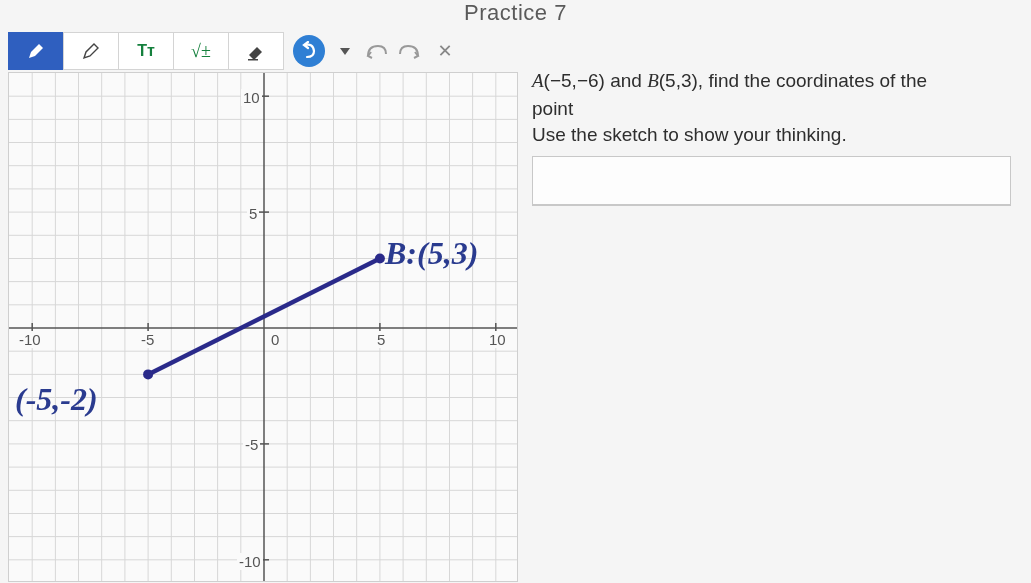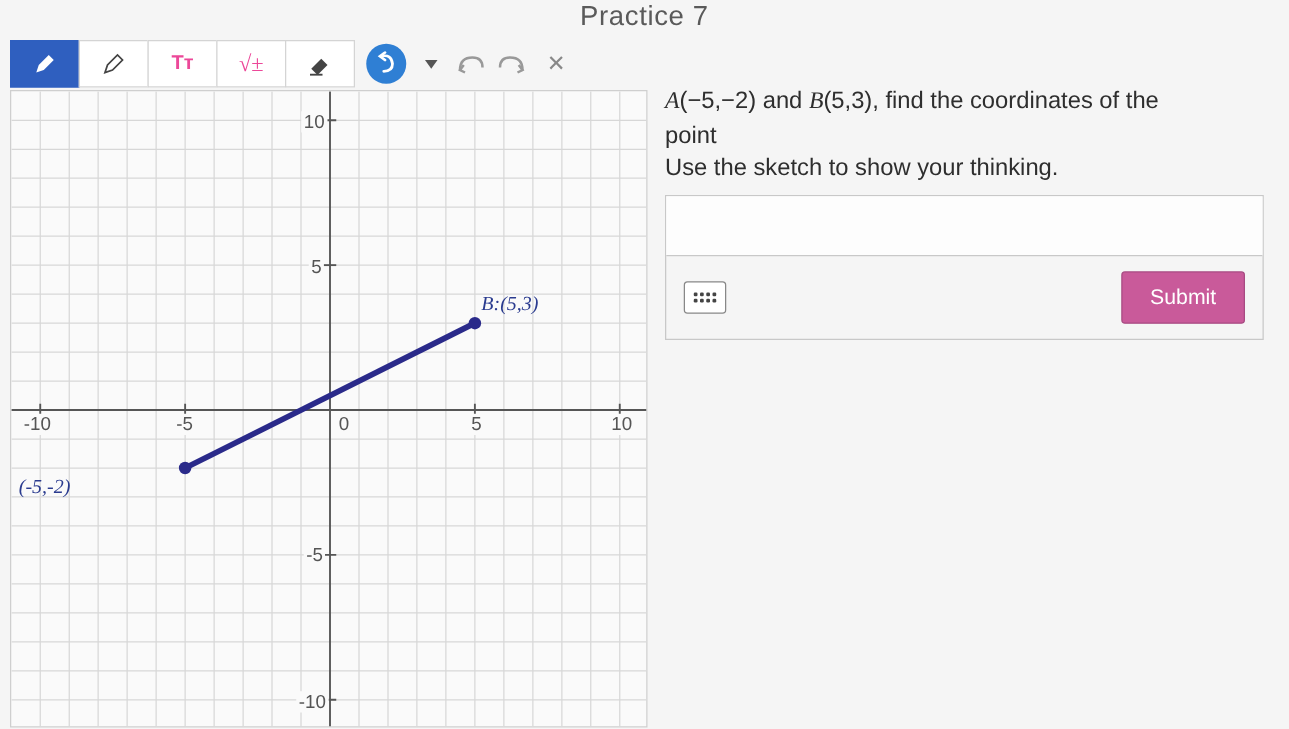--- a/index.html
+++ b/index.html
@@ -33,21 +33,21 @@
     align-items: center;
     gap: 0;
     margin-bottom: 2px;
   }
   .tb-btn {
     width: 56px; height: 38px;
     border: 1px solid #d4d4d4;
     background: #fff;
     display: flex; align-items: center; justify-content: center;
     font-size: 18px;
-    color: #ec4899;
+    color: #15803d;
     cursor: pointer;
     margin-right: -1px;
   }
   .tb-btn.active {
     background: #2f5fbf;
     border-color: #2f5fbf;
     color: #fff;
   }
   .tb-round {
     width: 32px; height: 32px;
@@ -85,24 +85,25 @@
   .axis-label-box {
     position: absolute;
     font-size: 15px;
     color: #555;
     background: #fafafa;
     padding: 0 2px;
   }
   .point-label {
     position: absolute;
     font-family: 'Times New Roman', serif;
-    font-size: 16px;
+    font-size: 32px;
     color: #2a3b8f;
     font-style: italic;
     white-space: nowrap;
+    font-weight: bold;
   }
 
   
   .problem-text {
     font-size: 19px;
     line-height: 1.5;
     color: #2e2e2e;
   }
   .problem-text .math { font-style: italic; font-family: 'Times New Roman', serif; }
   .instruction {
@@ -280,38 +281,23 @@
       <div class="axis-label-box" style="left:228px;top:480px">-10</div>
 
       <div class="point-label" style="left:376px;top:162px">B:(5,3)</div>
       <div class="point-label" style="left:6px;top:308px">(-5,-2)</div>
     </div>
   </div>
 
   <div class="right-col">
     <p class="problem-text">
       <br>
-      <span class="math">A</span><span>(−5,−2)</span><span> and </span><span class="math">B</span><span>(5,3)</span><span>, find the coordinates of the</span><br>
+      <span class="math">A</span><span>(−5,−6)</span><span> and </span><span class="math">B</span><span>(5,3)</span><span>, find the coordinates of the</span><br>
       <span>point</span><br>
     </p>
 
     <p class="instruction">Use the sketch to show your thinking.</p>
 
     <div class="answer-panel">
       <input class="answer-input" type="text" placeholder="" style="">
-      <div class="answer-footer">
-        <div class="kbd-btn">
-          <span class="dots">
-            <span></span>
-              <span></span>
-              <span></span>
-              <span></span>
-            <span></span>
-              <span></span>
-              <span></span>
-              <span></span>
-          </span>
-        </div>
-        <button class="submit-btn">Submit</button>
-      </div>
     </div>
   </div>
 </div>
 
 </body></html>

